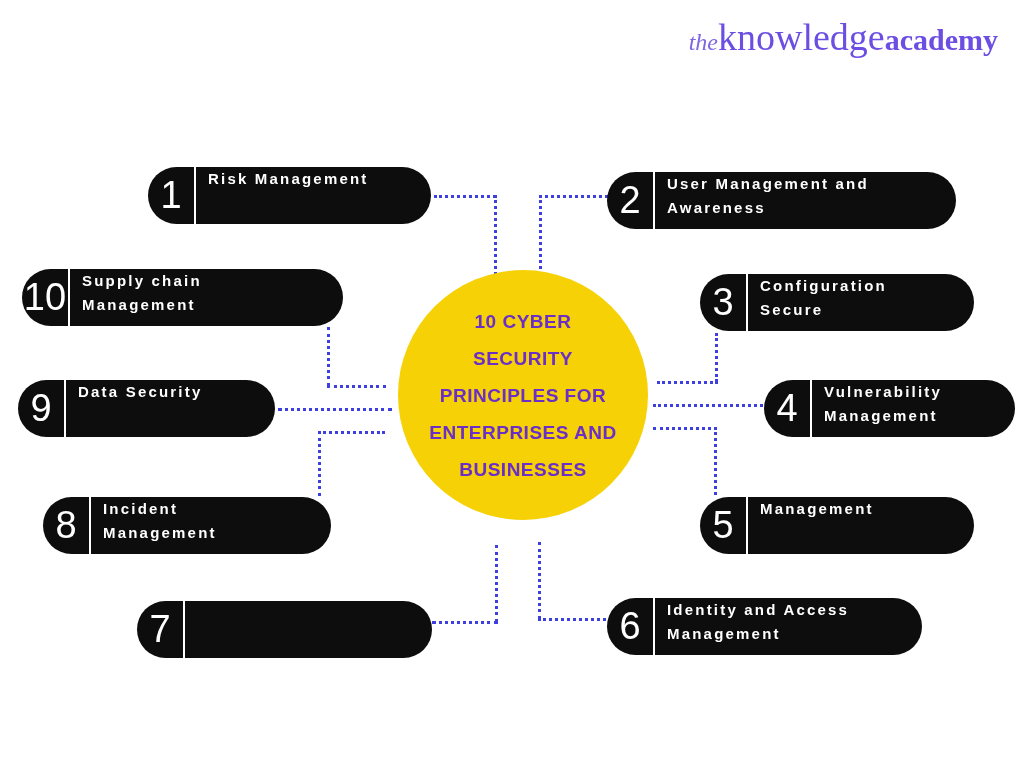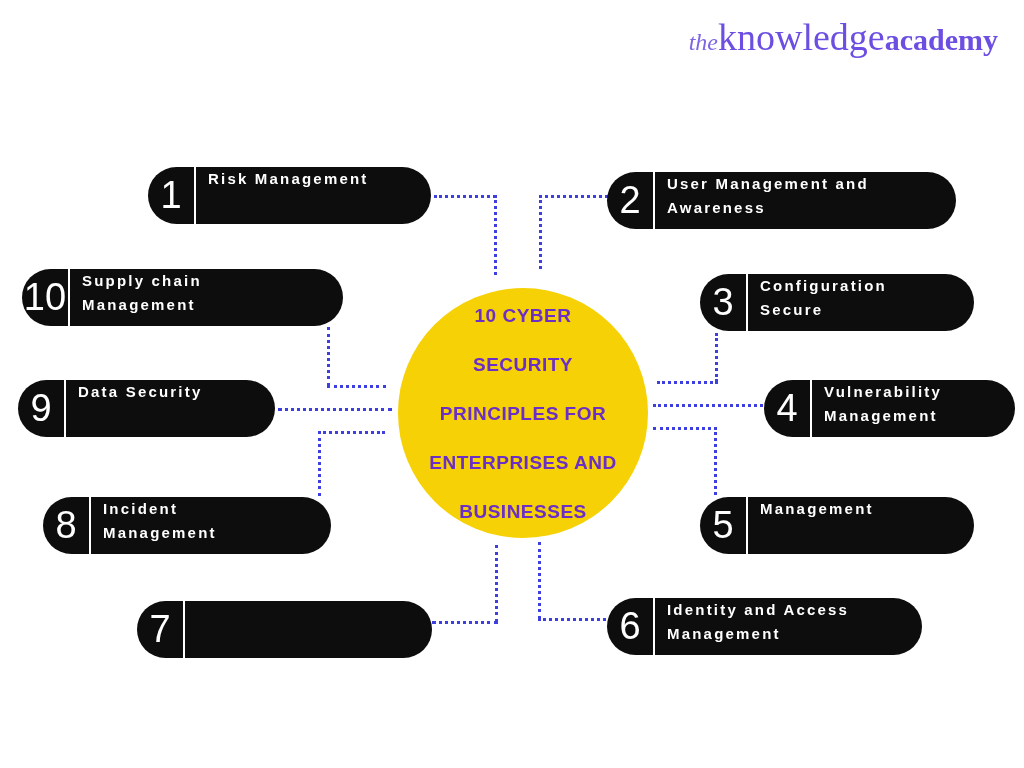--- a/index.html
+++ b/index.html
@@ -28,23 +28,23 @@
     color:var(--logo);
     white-space:nowrap;
     line-height:34px;
   }
   .logo .the{font-style:italic;font-size:24px;color:var(--logo_light);}
   .logo .knowledge{font-size:38px;font-weight:normal;}
   .logo .academy{font-size:30px;font-weight:bold;}
 
   
   .circle{
-    position:absolute;left:398px;top:288px;width:250px;height:250px;
+    position:absolute;left:398px;top:270px;width:250px;height:250px;
     background:var(--circle_bg);border-radius:50%;
-    display:flex;flex-direction:column;justify-content:center;gap:12px;
+    display:flex;flex-direction:column;justify-content:center;
   }
   .circle .cline{
     color:var(--circle_text);
     font-size:19px;font-weight:bold;letter-spacing:.5px;
     line-height:37px;text-align:center;text-transform:uppercase;
   }
 
   
   .pill{
     position:absolute;height:57px;

